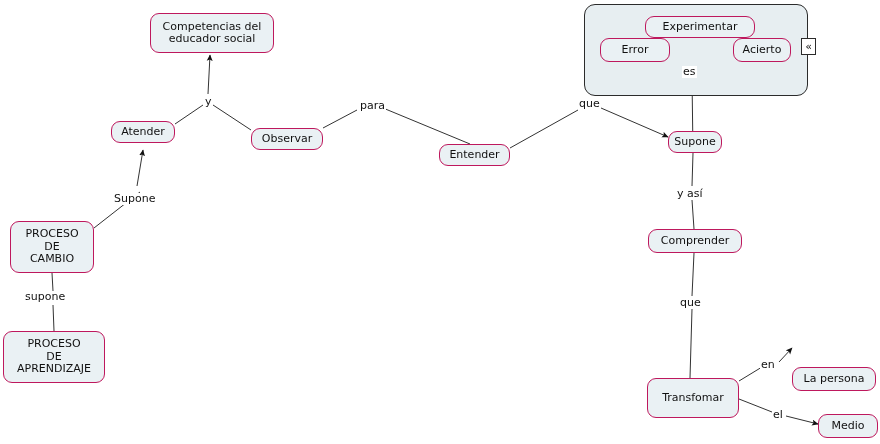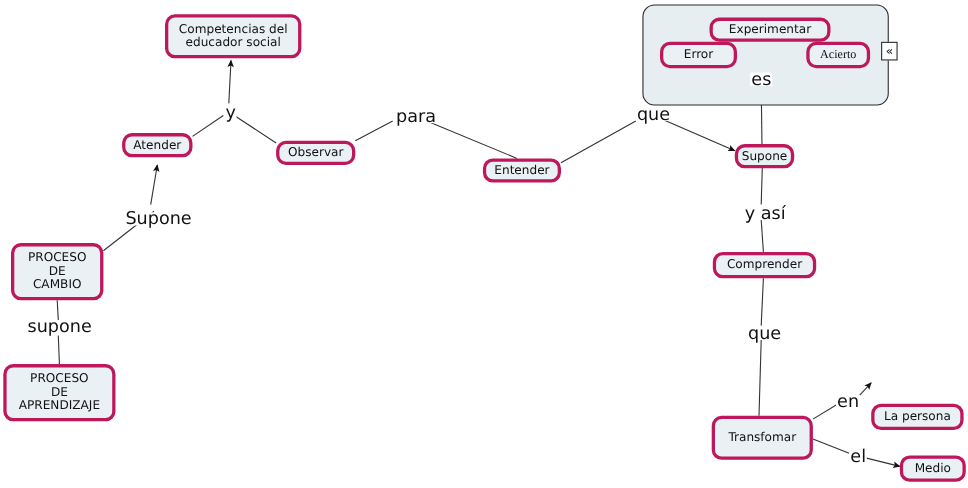--- a/index.html
+++ b/index.html
@@ -21,21 +21,21 @@
     position: absolute;
     left: 0;
     top: 0;
     width: 880px;
     height: 444px;
   }
   .node {
     position: absolute;
     box-sizing: border-box;
     background: #eaf1f4;
-    border: 3px solid #be185d;
+    border: 1px solid #be185d;
     border-radius: 9px;
     display: flex;
     align-items: center;
     justify-content: center;
     text-align: center;
     color: #111111;
     font-size: 11px;
     line-height: 12.5px;
     white-space: pre-line;
     z-index: 3;
@@ -43,21 +43,21 @@
   .cluster {
     position: absolute;
     box-sizing: border-box;
     background: #e7eef1;
     border: 1px solid #2b2b2b;
     border-radius: 11px;
     z-index: 1;
   }
   .link-label {
     position: absolute;
-    font-size: 16px;
+    font-size: 11px;
     line-height: 12px;
     color: #111111;
     background: #ffffff;
     white-space: nowrap;
     z-index: 4;
     text-align: center;
     padding: 0 1px;
   }
   .collapse-icon {
     position: absolute;
@@ -126,21 +126,21 @@
 
   <div id="node-layer">
       <div class="node" style="left: 150px; top: 13px; width: 124px; height: 40px;">Competencias del
 educador social</div>
       <div class="node" style="left: 111px; top: 121px; width: 64px; height: 22px;">Atender</div>
       <div class="node" style="left: 251px; top: 128px; width: 72px; height: 22px;">Observar</div>
       <div class="node" style="left: 439px; top: 144px; width: 71px; height: 22px;">Entender</div>
       <div class="node" style="left: 668px; top: 131px; width: 54px; height: 22px;">Supone</div>
       <div class="node" style="left: 645px; top: 16px; width: 110px; height: 22px;">Experimentar</div>
       <div class="node" style="left: 600px; top: 38px; width: 70px; height: 24px;">Error</div>
-      <div class="node" style="left: 733px; top: 38px; width: 58px; height: 24px; font-family: Liberation Serif, serif;">Acierto</div>
+      <div class="node" style="left: 733px; top: 38px; width: 58px; height: 24px;">Acierto</div>
       <div class="node" style="left: 648px; top: 229px; width: 94px; height: 24px;">Comprender</div>
       <div class="node" style="left: 647px; top: 378px; width: 92px; height: 40px;">Transfomar</div>
       <div class="node" style="left: 792px; top: 331px; width: 84px; height: 24px; margin-top: 36px;">La persona</div>
       <div class="node" style="left: 818px; top: 414px; width: 60px; height: 24px;">Medio</div>
       <div class="node" style="left: 10px; top: 221px; width: 84px; height: 52px;">PROCESO
 DE
 CAMBIO</div>
       <div class="node" style="left: 3px; top: 331px; width: 102px; height: 52px;">PROCESO
 DE
 APRENDIZAJE</div>

